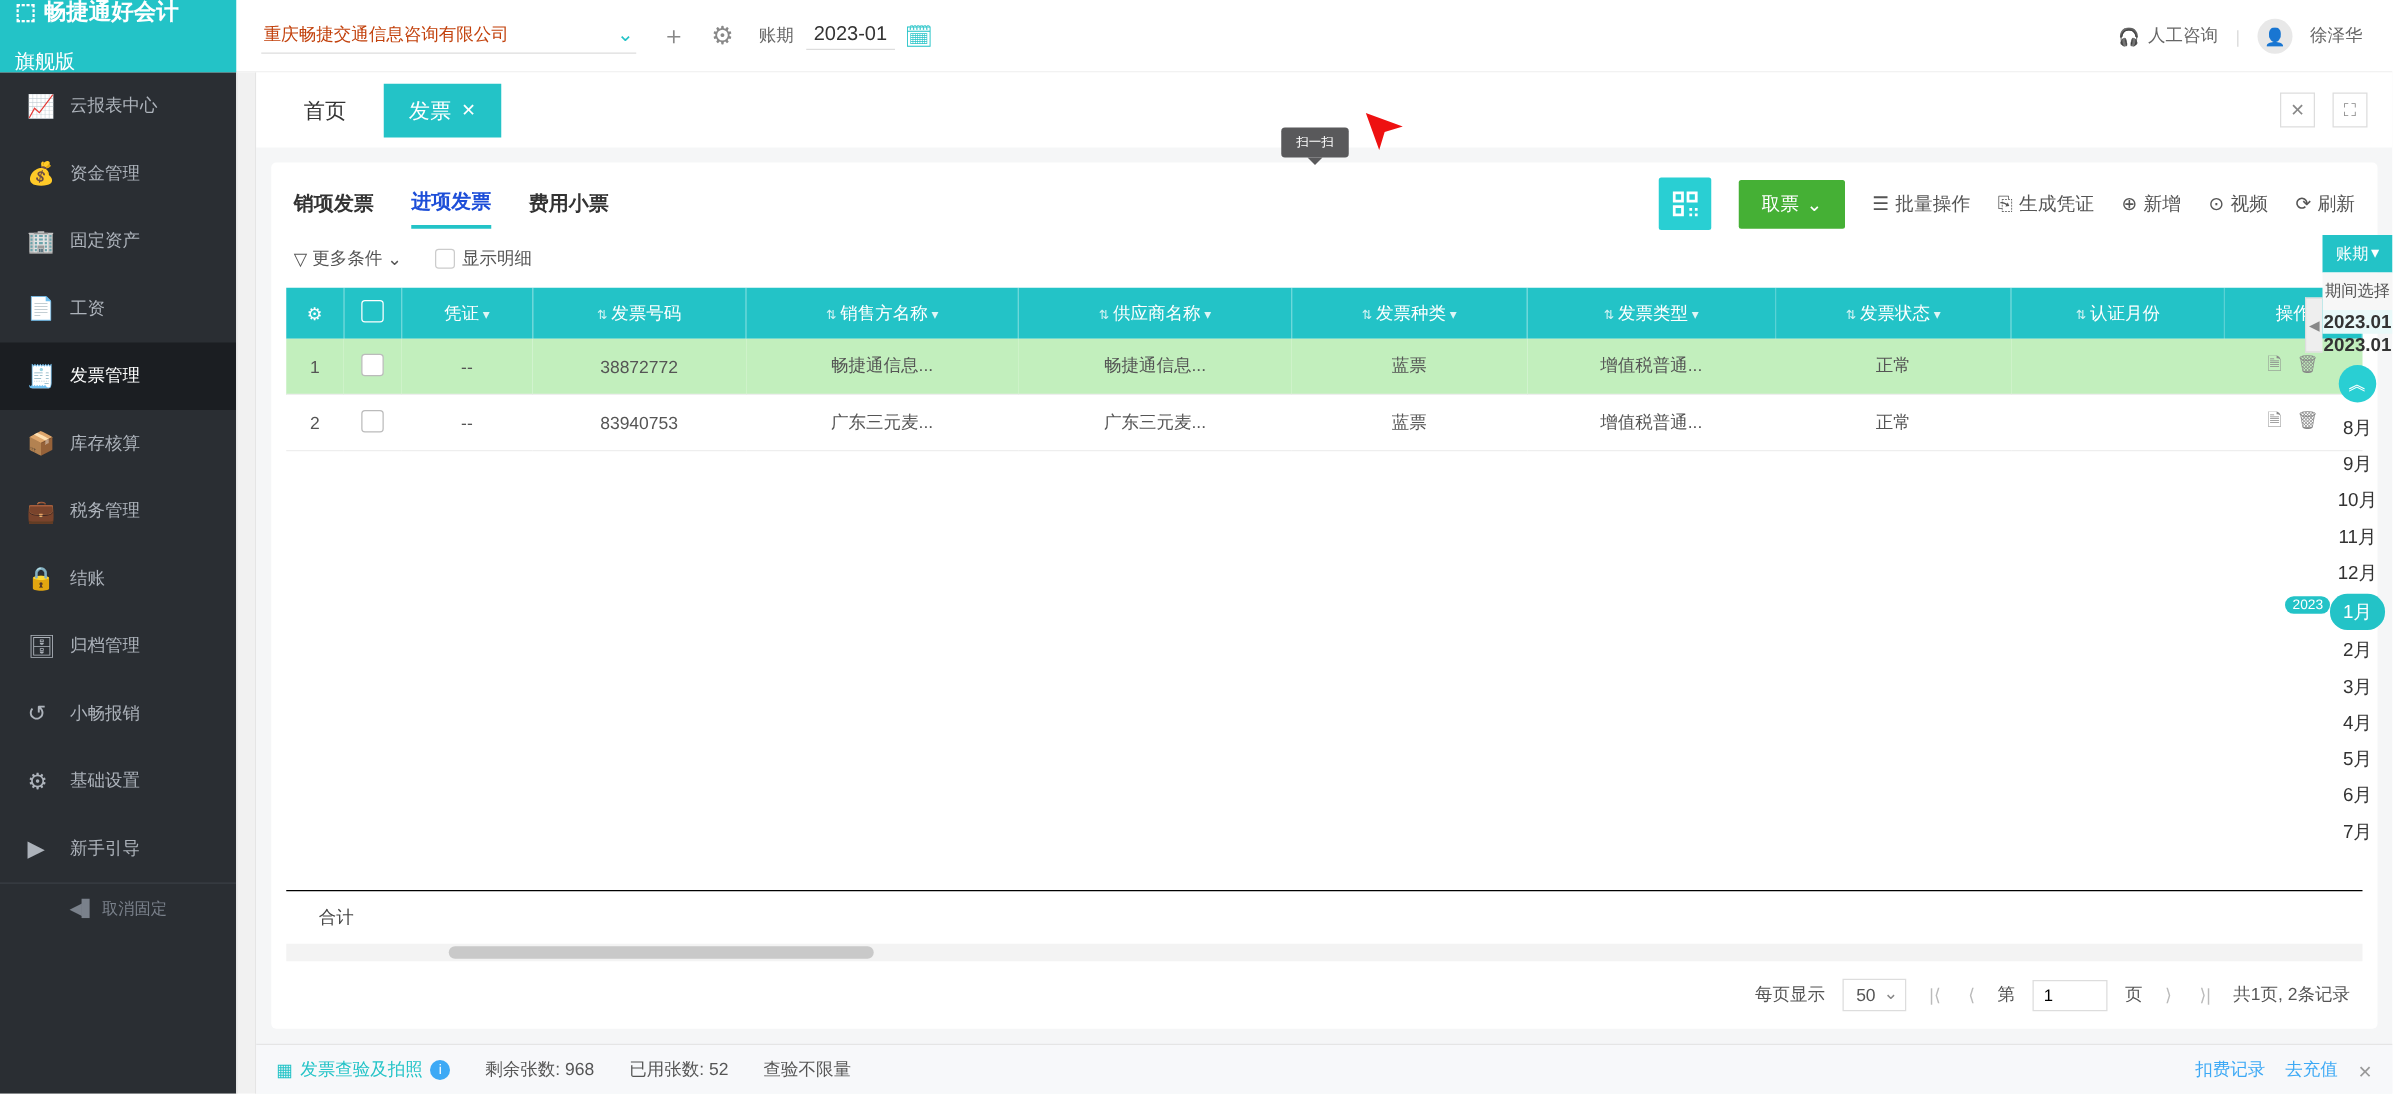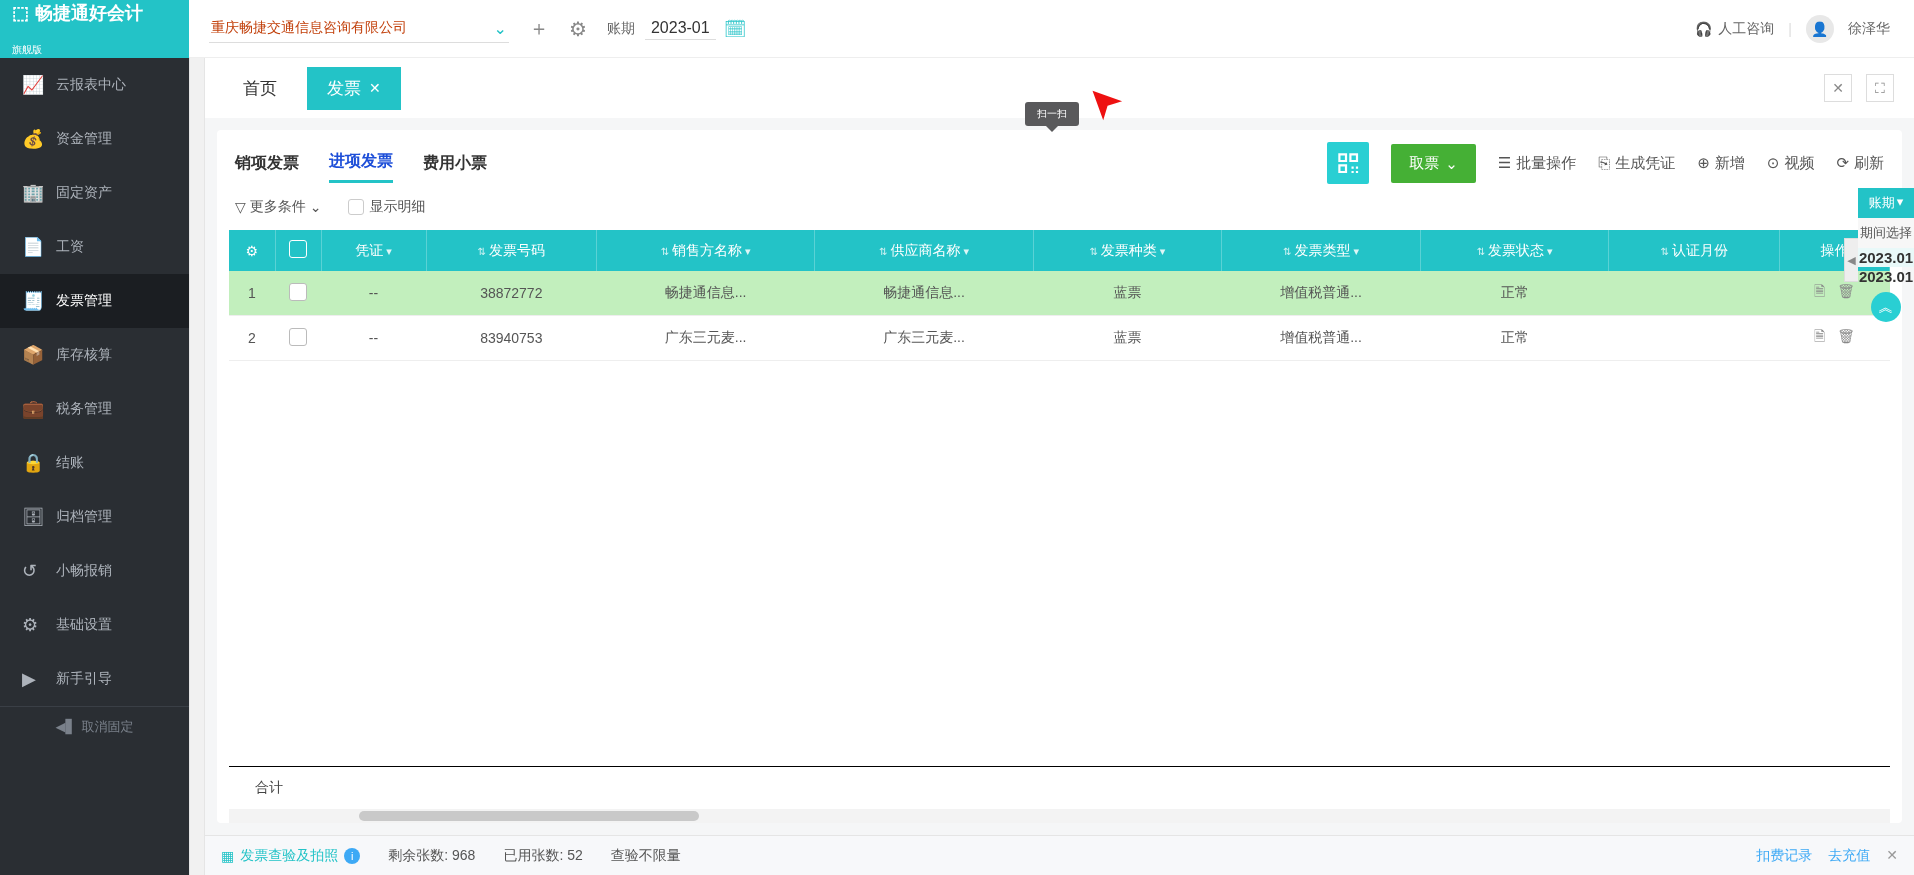--- a/index.html
+++ b/index.html
@@ -1,21 +1,21 @@
 <!DOCTYPE html>
 <html><head>
 <meta charset="utf-8">
 <style>
 * { margin: 0; padding: 0; box-sizing: border-box; font-family: "Microsoft YaHei", Arial, sans-serif; }
 body { background: #fff; font-size: 14px; color: #333; overflow: hidden; }
 
 .topbar { height: 58px; display: flex; align-items: center; background: #fff; border-bottom: 1px solid #eee; }
 .logo-box { width: 189px; height: 58px; background: #23c3c7; color: #fff; display: flex; flex-direction: column; justify-content: center; padding-left: 12px; }
 .logo-row { display: flex; align-items: center; gap: 6px; font-size: 18px; font-weight: 600; }
-.logo-sub { font-size: 10px; margin-top: 18px; }
+.logo-sub { font-size: 16px; margin-top: 18px; }
 .company-sel { margin-left: 20px; display: flex; align-items: center; gap: 12px; border-bottom: 1px solid #ddd; padding: 4px 2px; width: 300px; }
 .company-name { color: #c2410c; flex: 1; }
 .chev { color: #23c3c7; font-size: 16px; }
 .tb-icon { margin-left: 20px; color: #888; font-size: 20px; cursor: pointer; }
 .period-lbl { margin-left: 20px; color: #666; }
 .period-val { margin-left: 10px; color: #333; font-size: 16px; border-bottom: 1px solid #ddd; padding: 2px 6px; }
 .cal-icon { color: #23c3c7; margin-left: 8px; font-size: 18px; }
 .tb-right { margin-left: auto; display: flex; align-items: center; gap: 14px; padding-right: 24px; }
 .tb-right .div { color: #ddd; }
 .avatar { width: 28px; height: 28px; border-radius: 50%; background: #e8e8e8; display: inline-flex; align-items: center; justify-content: center; color: #aaa; }
@@ -70,21 +70,21 @@
 
 .pager { display: flex; align-items: center; justify-content: flex-end; gap: 14px; padding: 14px 22px; color: #555; }
 .pg-sel { border: 1px solid #ddd; padding: 4px 24px 4px 10px; position: relative; }
 .pg-sel::after { content: "⌄"; position: absolute; right: 6px; top: 2px; color: #888; }
 .pg-in { border: 1px solid #ddd; width: 60px; padding: 4px 8px; text-align: left; }
 .pg-btn { color: #bbb; cursor: pointer; padding: 0 4px; }
 
 .footer-bar { height: 40px; background: #f7f8fa; border-top: 1px solid #e5e5e5; display: flex; align-items: center; padding: 0 16px; gap: 28px; color: #555; font-size: 14px; }
 .footer-bar .lead { color: #23c3c7; display: flex; align-items: center; gap: 6px; }
 .info-dot { width: 16px; height: 16px; border-radius: 50%; background: #3da9f5; color: #fff; font-size: 11px; display: inline-flex; align-items: center; justify-content: center; }
-.footer-bar .right { margin-left: auto; display: flex; gap: 16px; align-items: flex-start; }
+.footer-bar .right { margin-left: auto; display: flex; gap: 16px; align-items: flex-end; }
 .footer-bar .lnk { color: #3da9f5; cursor: pointer; }
 
 .side-months { position: absolute; right: 0; top: 130px; width: 56px; text-align: center; color: #333; font-size: 15px; }
 .side-months .hdr-btn { background: #23c3c7; color: #fff; padding: 6px 4px; font-size: 13px; display: flex; justify-content: center; gap: 2px; }
 .side-months .sec-lbl { padding: 6px 0; font-size: 13px; color: #555; background: #f7f7f7; }
 .side-months .yr { padding: 1px 0; font-weight: 700; }
 .side-months .yr.active { background: #e9f9f9; }
 .side-months .up { width: 30px; height: 30px; border-radius: 50%; background: #29cfd3; color: #fff; margin: 6px auto; display: flex; align-items: center; justify-content: center; }
 .side-months .m { padding: 5px 0; cursor: pointer; }
 .side-months .m.active { background: #23c3c7; color: #fff; border-radius: 14px; margin: 2px 6px; position: relative; }
@@ -298,20 +298,32 @@
             </tr>
           </tbody>
         </table>
       </div>
 
       <div class="sum-row">合计</div>
       <div class="hbar">
           <div class="thumb"></div>
         </div>
 
+      <div class="pager">
+        <span>每页显示</span>
+        <span class="pg-sel">50</span>
+        <span class="pg-btn">|⟨</span>
+        <span class="pg-btn">⟨</span>
+        <span>第</span>
+        <input class="pg-in" value="1" style="">
+        <span>页</span>
+        <span class="pg-btn">⟩</span>
+        <span class="pg-btn">⟩|</span>
+        <span>共1页, 2条记录</span>
+      </div>
     </div>
 
     <div class="footer-bar">
       <span class="lead">
           <span>▦</span>
           <span>发票查验及拍照</span>
           <span class="info-dot">i</span>
         </span>
       <span><span>剩余张数:</span> <span>968</span></span>
       <span><span>已用张数:</span> <span>52</span></span>
@@ -326,16 +338,30 @@
     <div class="collapse-handle">◀</div>
     <div class="side-months">
       <div class="hdr-btn">
           <span>账期</span>
           <span>▾</span>
         </div>
       <div class="sec-lbl">期间选择</div>
       <div class="yr active">2023.01</div>
       <div class="yr">2023.01</div>
       <div class="up">︽</div>
+      <div id="months-list">
+          <div class="m">8月</div>
+          <div class="m">9月</div>
+          <div class="m">10月</div>
+          <div class="m">11月</div>
+          <div class="m">12月</div>
+          <div class="m active">1月<span class="year-badge">2023</span></div>
+          <div class="m">2月</div>
+          <div class="m">3月</div>
+          <div class="m">4月</div>
+          <div class="m">5月</div>
+          <div class="m">6月</div>
+          <div class="m">7月</div>
+        </div>
     </div>
 
   </div>
 </div>
 
 </body></html>

